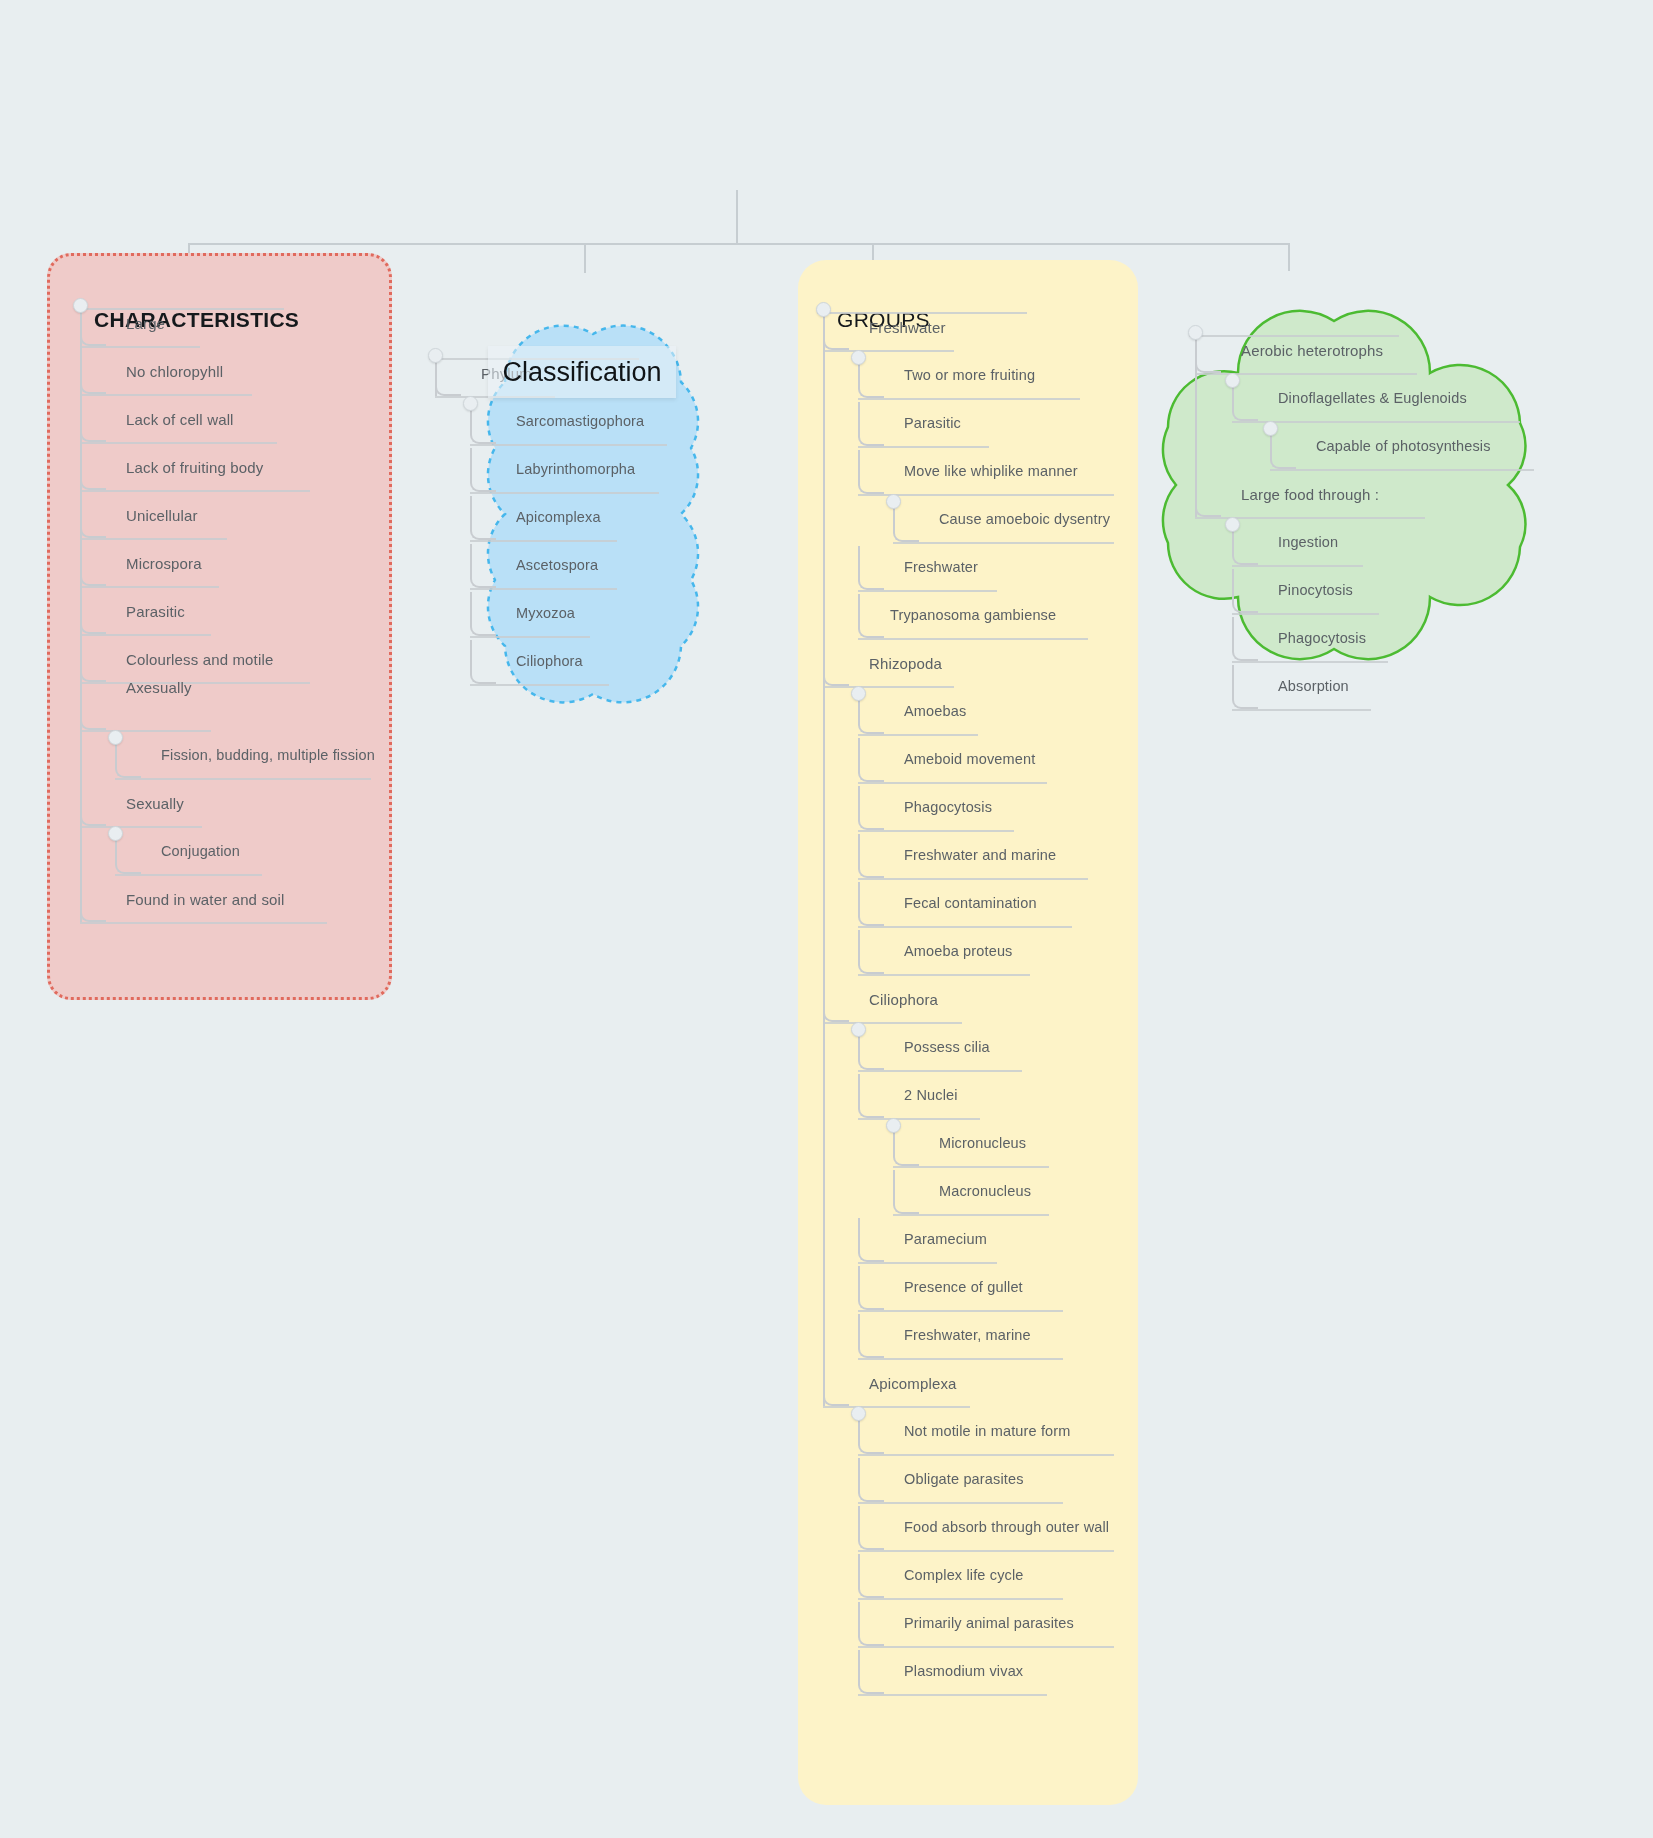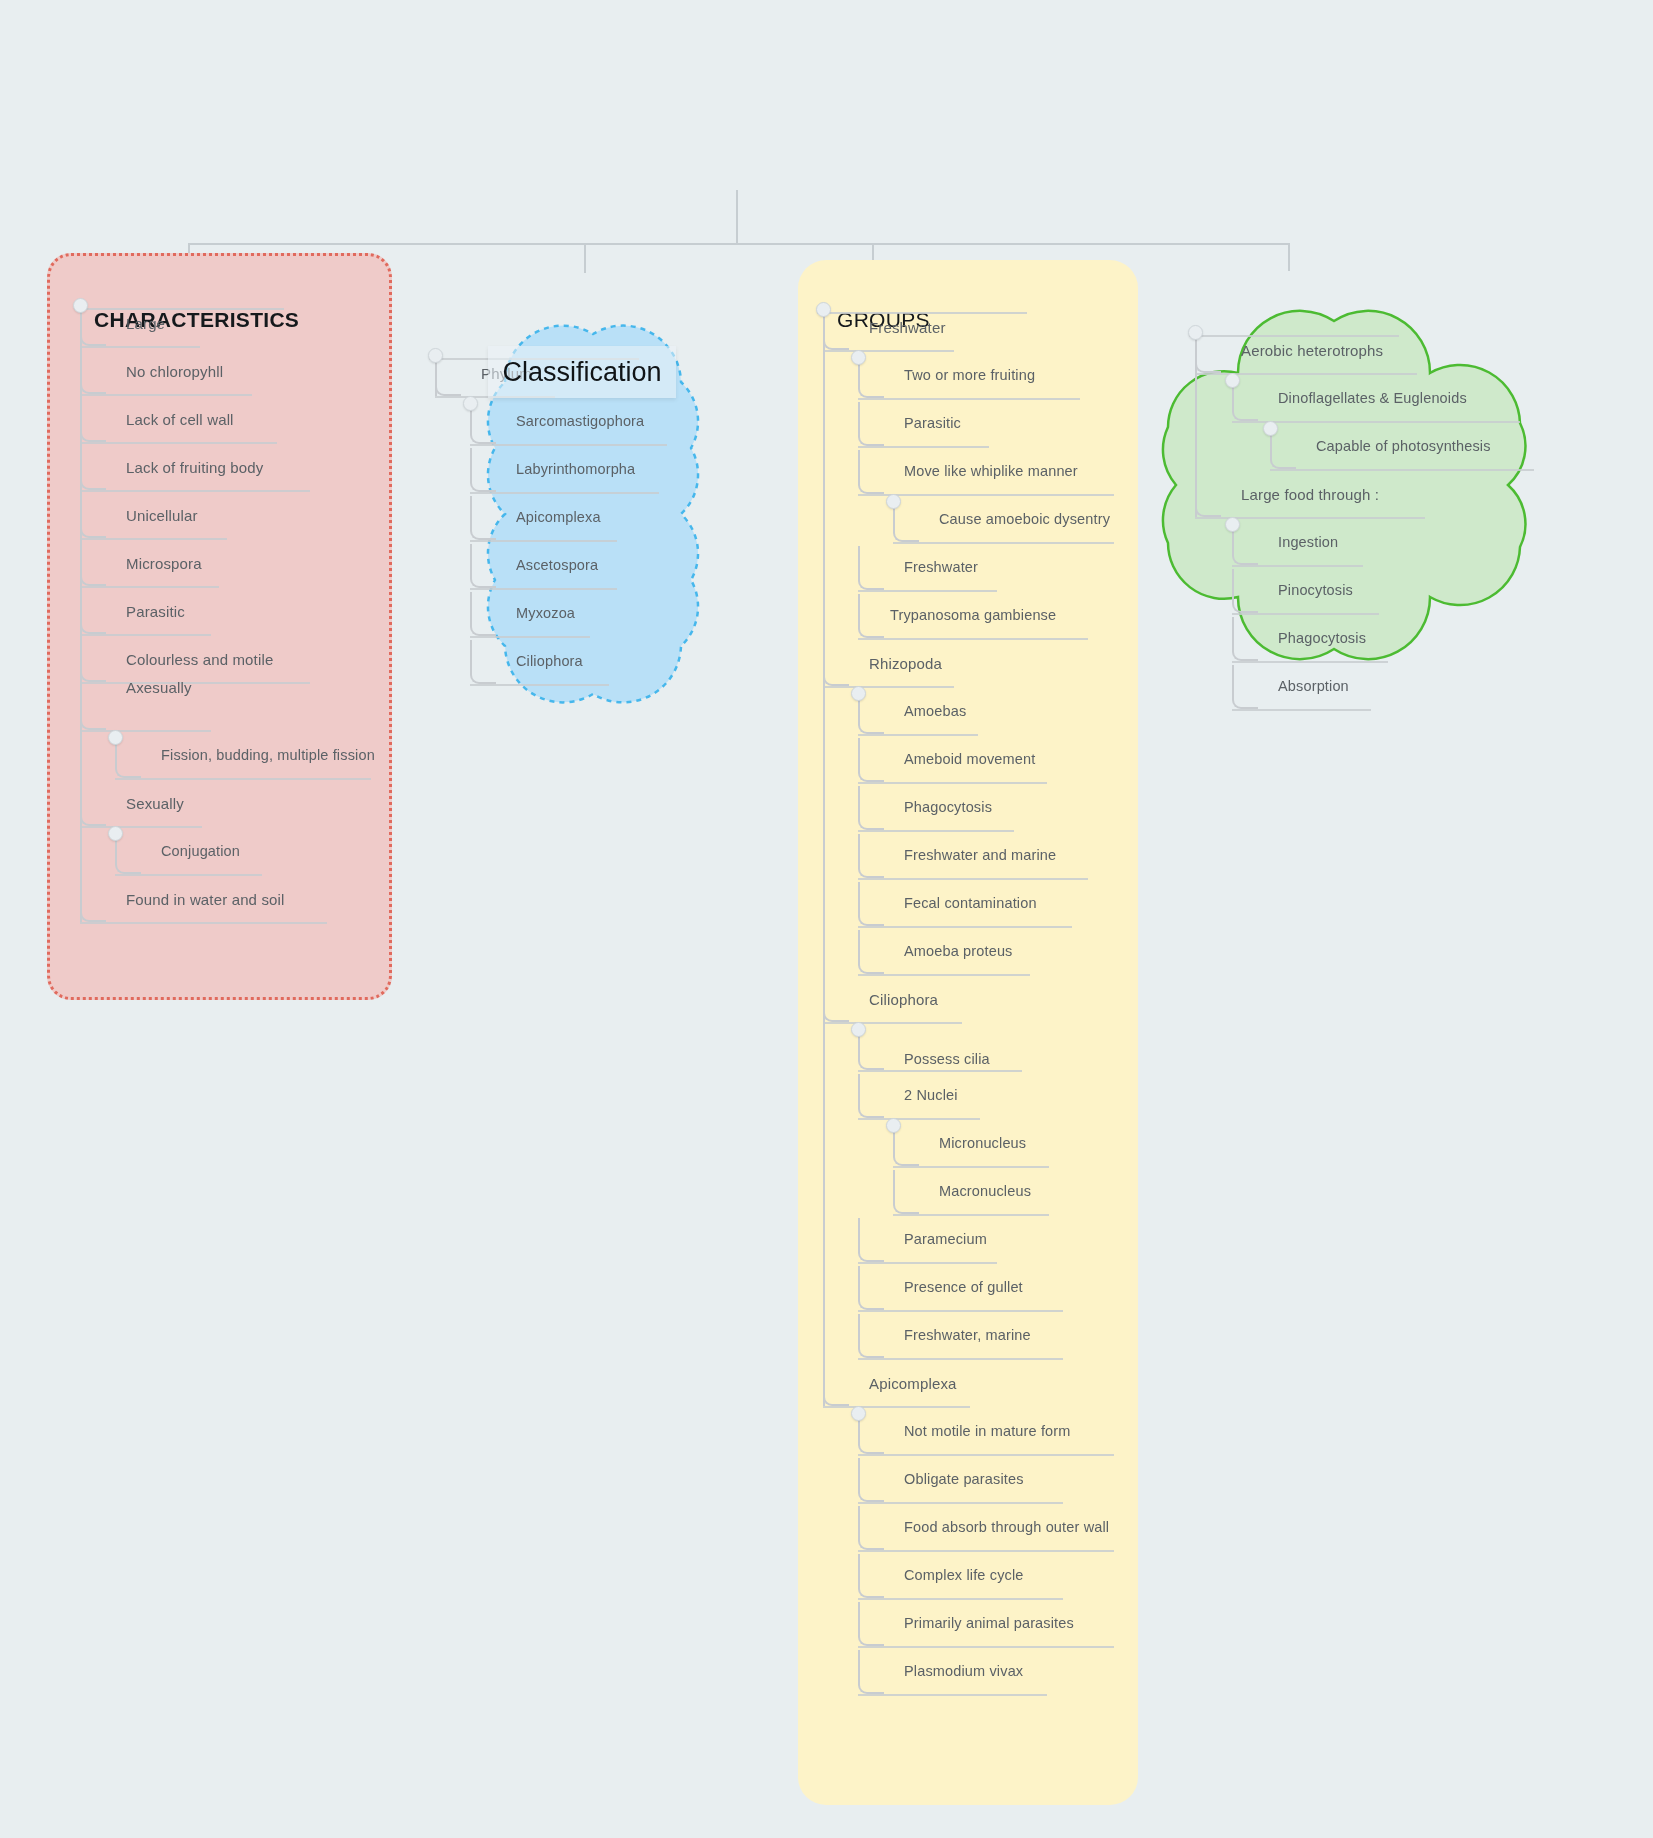--- a/index.html
+++ b/index.html
@@ -243,21 +243,21 @@
         <div class="elbow" style="left: 60px; top: 622px; width: 26px; height: 44px;"></div>
         <div class="node-label" style="left: 106px; top: 635px;">Fecal contamination</div>
         <div class="underline" style="left: 60px; top: 666px; width: 213.7px;"></div>
         <div class="elbow" style="left: 60px; top: 670px; width: 26px; height: 44px;"></div>
         <div class="node-label" style="left: 106px; top: 683px;">Amoeba proteus</div>
         <div class="underline" style="left: 60px; top: 714px; width: 172.2px;"></div>
         <div class="elbow" style="left: 25px; top: 718px; width: 26px; height: 44px;"></div>
         <div class="node-label lv0" style="left: 71px; top: 731px;">Ciliophora</div>
         <div class="underline" style="left: 25px; top: 762px; width: 139px;"></div>
         <div class="elbow" style="left: 60px; top: 766px; width: 26px; height: 44px;"></div>
-        <div class="node-label" style="left: 106px; top: 779px; margin-top: 12px;">Possess cilia</div>
+        <div class="node-label" style="left: 106px; top: 779px;">Possess cilia</div>
         <div class="underline" style="left: 60px; top: 810px; width: 163.9px;"></div>
         <div class="bullet" style="left: 53px; top: 762px;"></div>
         <div class="elbow" style="left: 60px; top: 814px; width: 26px; height: 44px;"></div>
         <div class="node-label" style="left: 106px; top: 827px;">2 Nuclei</div>
         <div class="underline" style="left: 60px; top: 858px; width: 122.4px;"></div>
         <div class="elbow" style="left: 95px; top: 862px; width: 26px; height: 44px;"></div>
         <div class="node-label" style="left: 141px; top: 875px;">Micronucleus</div>
         <div class="underline" style="left: 95px; top: 906px; width: 155.6px;"></div>
         <div class="bullet" style="left: 88px; top: 858px;"></div>
         <div class="elbow" style="left: 95px; top: 910px; width: 26px; height: 44px;"></div>

